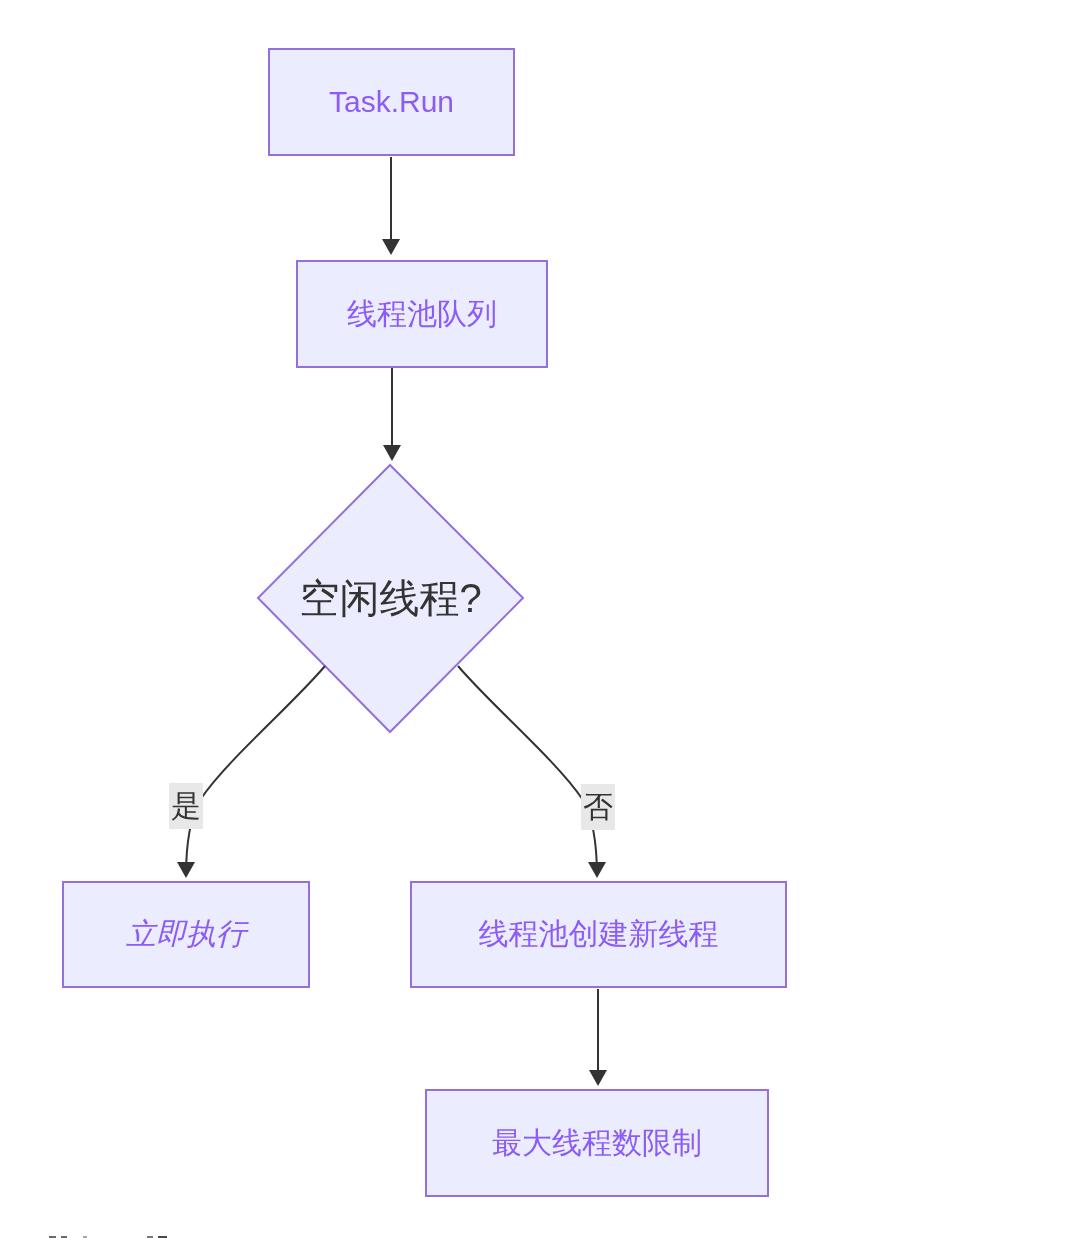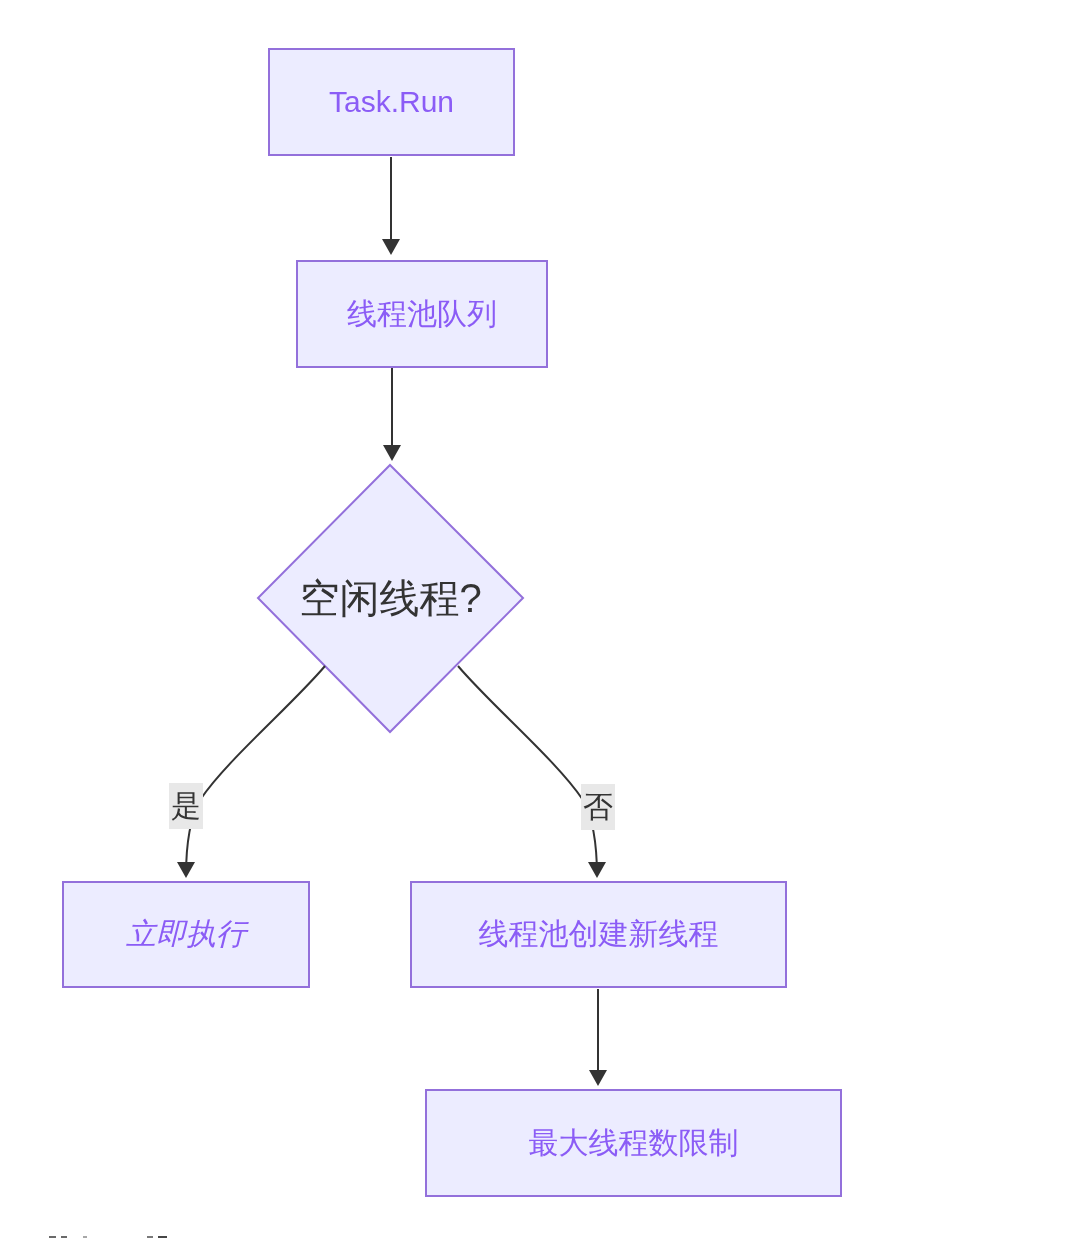--- a/index.html
+++ b/index.html
@@ -42,21 +42,21 @@
     justify-content: center;
     color: #8b5cf6;
     font-size: 30px;
     text-align: center;
     white-space: nowrap;
   }
   .node-task-run      { left: 268px; top:  48px; width: 247px; height: 108px; }
   .node-queue         { left: 252px; top: 260px; width: 252px; height: 108px; margin-left: 44px; }
   .node-execute       { left:  62px; top: 881px; width: 248px; height: 107px; font-style: italic; }
   .node-create        { left: 410px; top: 881px; width: 377px; height: 107px; }
-  .node-max-limit     { left: 425px; top: 1089px; width: 417px; height: 108px; }
+  .node-max-limit     { left: 425px; top: 1089px; width: 344px; height: 108px; }
   .diamond-label {
     position: absolute;
     left: 258px; top: 465px; width: 265px; height: 267px;
     display: flex;
     align-items: center;
     justify-content: center;
     color: #333333;
     font-size: 40px;
     white-space: nowrap;
   }

